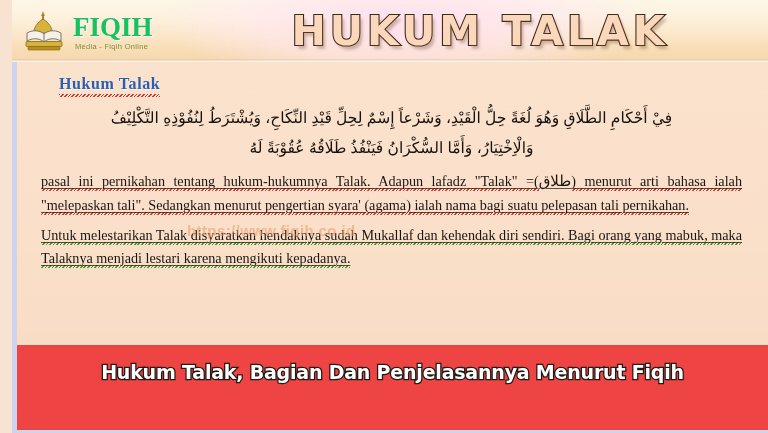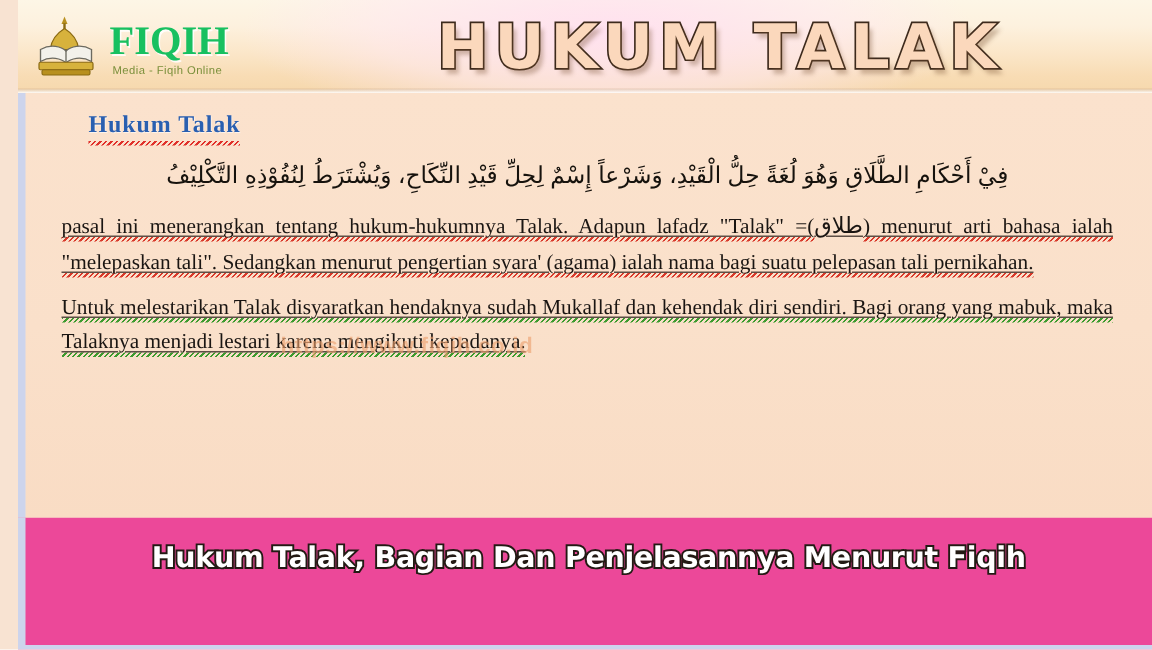--- a/index.html
+++ b/index.html
@@ -161,21 +161,21 @@
     font-size: 15px;
     letter-spacing: 0.4px;
     color: rgba(235,160,110,0.62);
     pointer-events: none;
     white-space: nowrap;
   }
 
   
   .caption-bar {
     flex: 0 0 88px;
-    background: #ec4899;
+    background: #ef4444;
     display: flex;
     align-items: flex-start;
     justify-content: center;
     padding-top: 16px;
     border-left: 5px solid #cdd4ec;
     border-bottom: 3px solid #cdd4ec;
   }
   .caption-text {
     font-family: "DejaVu Sans", sans-serif;
     font-weight: bold;
@@ -217,26 +217,27 @@
 
     <div class="banner-title">HUKUM TALAK</div>
   </div>
 
   <div class="article">
 
     <div class="heading">Hukum Talak</div>
 
     <div class="arabic">
       <span class="ln">فِيْ أَحْكَامِ الطَّلَاقِ وَهُوَ لُغَةً حِلُّ الْقَيْدِ، وَشَرْعاً إِسْمٌ لِحِلِّ قَيْدِ النِّكَاحِ، وَيُشْتَرَطُ لِنُفُوْذِهِ التَّكْلِيْفُ</span>
+      <span class="ln">وَالْاِخْتِيَارُ، وَأَمَّا السُّكْرَانُ فَيَنْفُذُ طَلَاقُهُ عُقُوْبَةً لَهُ</span>
     </div>
 
     <div class="watermark">https://www.fiqih.co.id</div>
 
     <div class="paras">
-      <p class="para p1"><span class="sq">pasal ini menerangkan tentang hukum-hukumnya Talak. Adapun lafadz "Talak" =(</span><span class="ar-inline">طلاق</span><span class="sq">) menurut arti bahasa ialah "melepaskan tali". Sedangkan menurut pengertian syara' (agama) ialah nama bagi suatu pelepasan tali pernikahan.</span></p>
+      <p class="para p1"><span class="sq">pasal ini pernikahan tentang hukum-hukumnya Talak. Adapun lafadz "Talak" =(</span><span class="ar-inline">طلاق</span><span class="sq">) menurut arti bahasa ialah "melepaskan tali". Sedangkan menurut pengertian syara' (agama) ialah nama bagi suatu pelepasan tali pernikahan.</span></p>
       <p class="para p2"><span class="sqg">Untuk melestarikan Talak disyaratkan hendaknya sudah Mukallaf dan kehendak diri sendiri. Bagi orang yang mabuk, maka Talaknya menjadi lestari karena mengikuti kepadanya.</span></p>
     </div>
   </div>
 
   <div class="caption-bar">
     <span class="caption-text">Hukum Talak, Bagian Dan Penjelasannya Menurut Fiqih</span>
   </div>
 
 </div>
 

